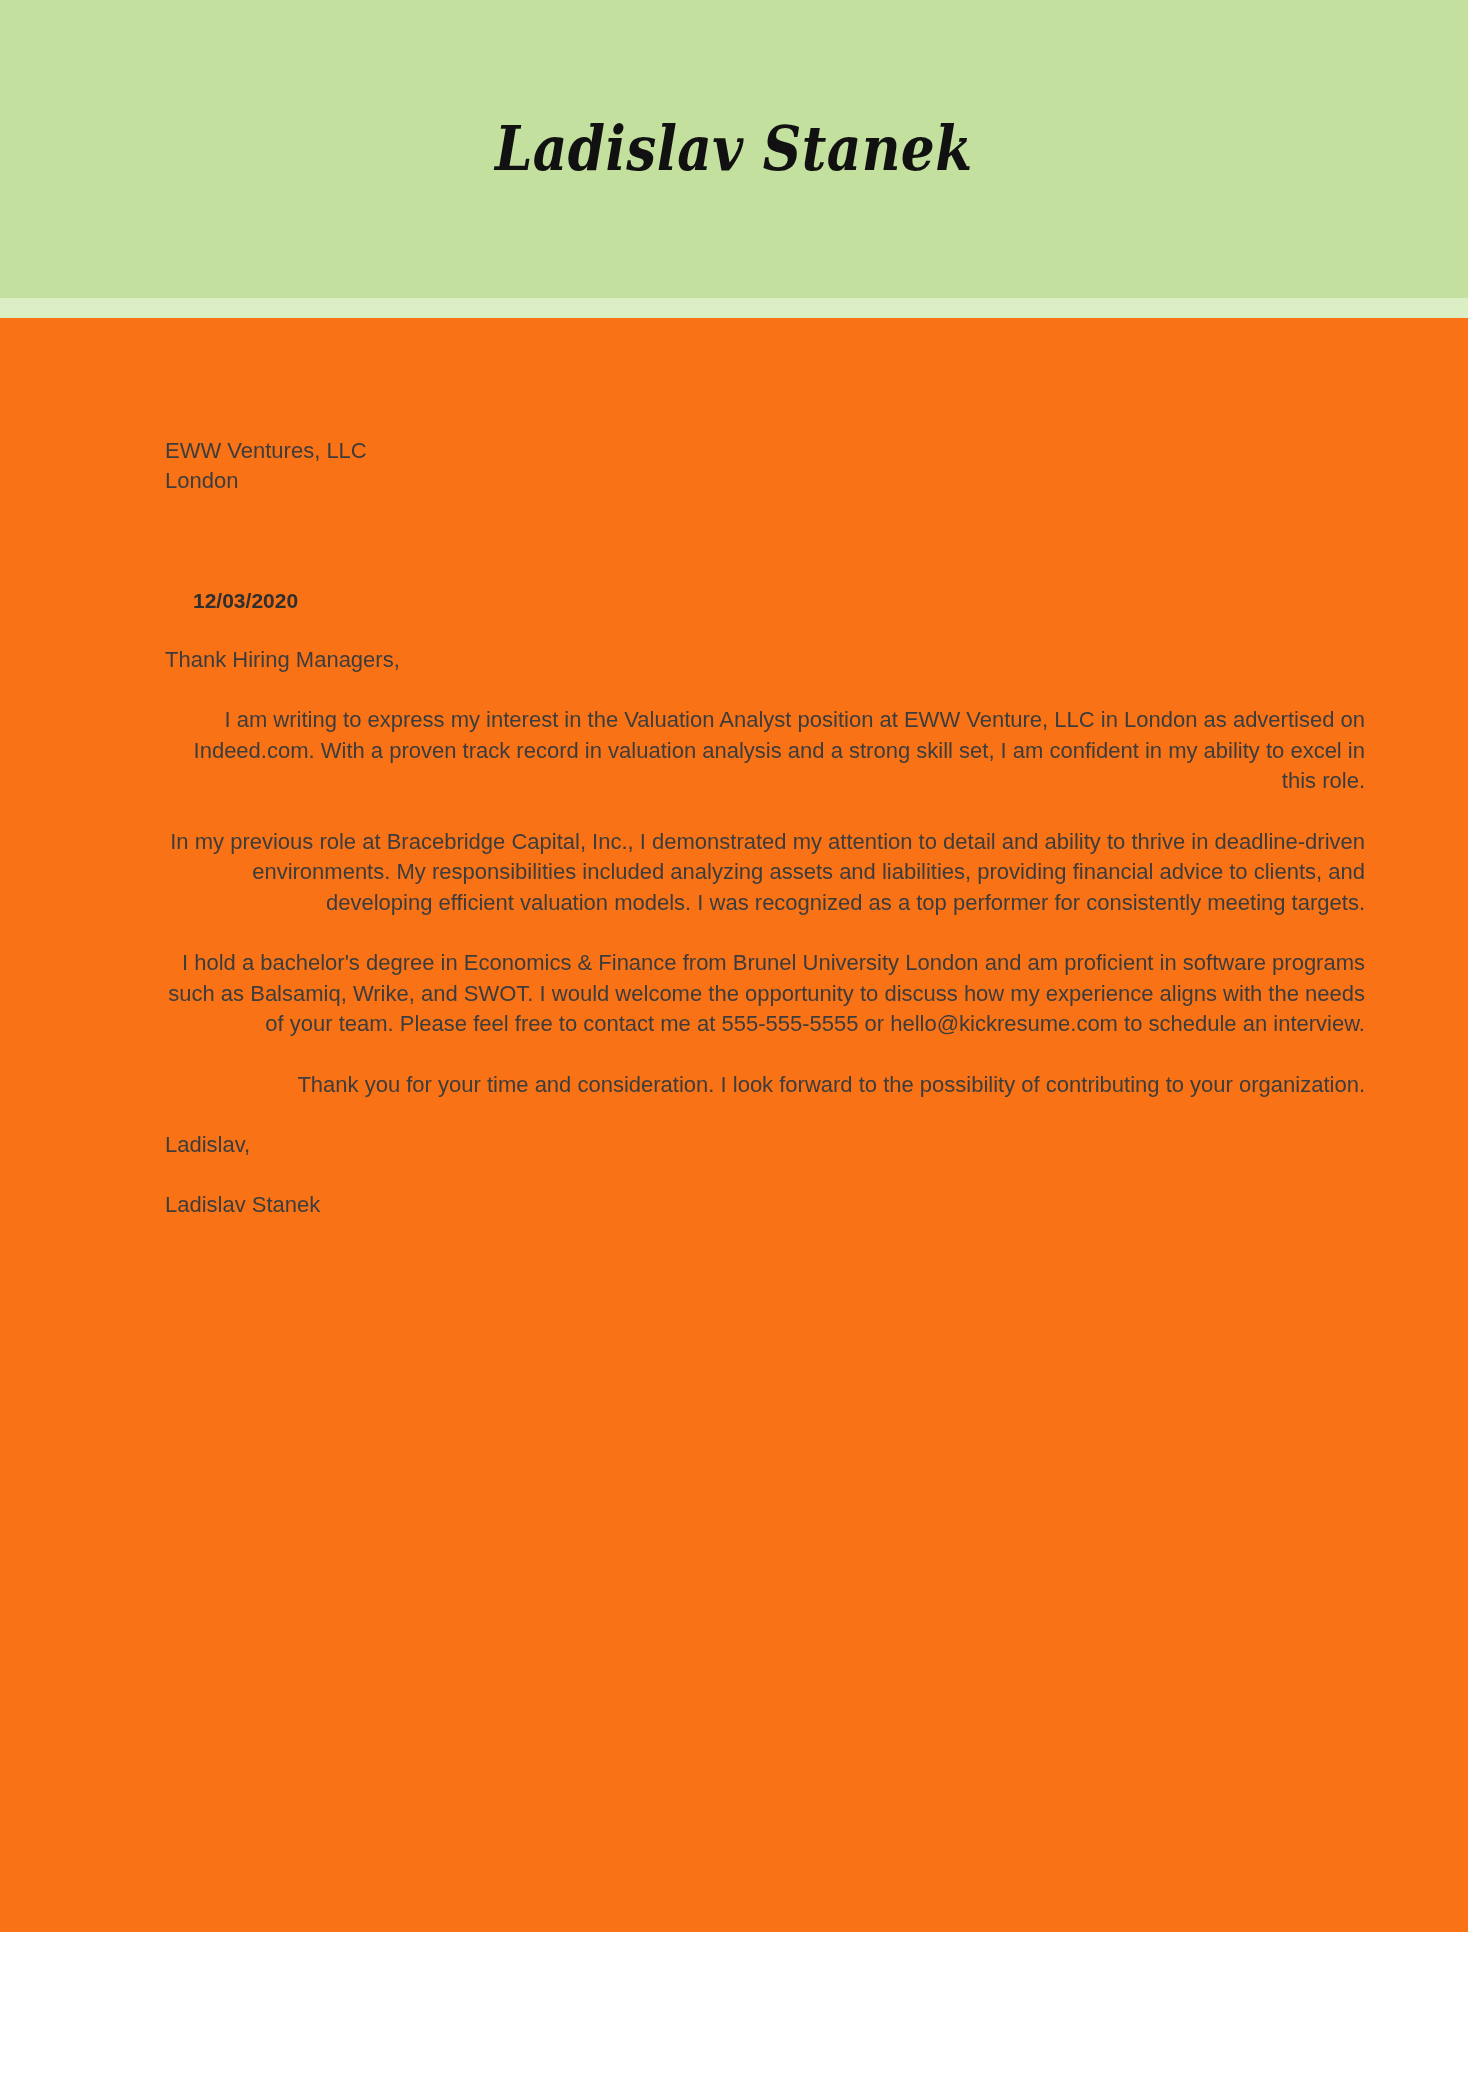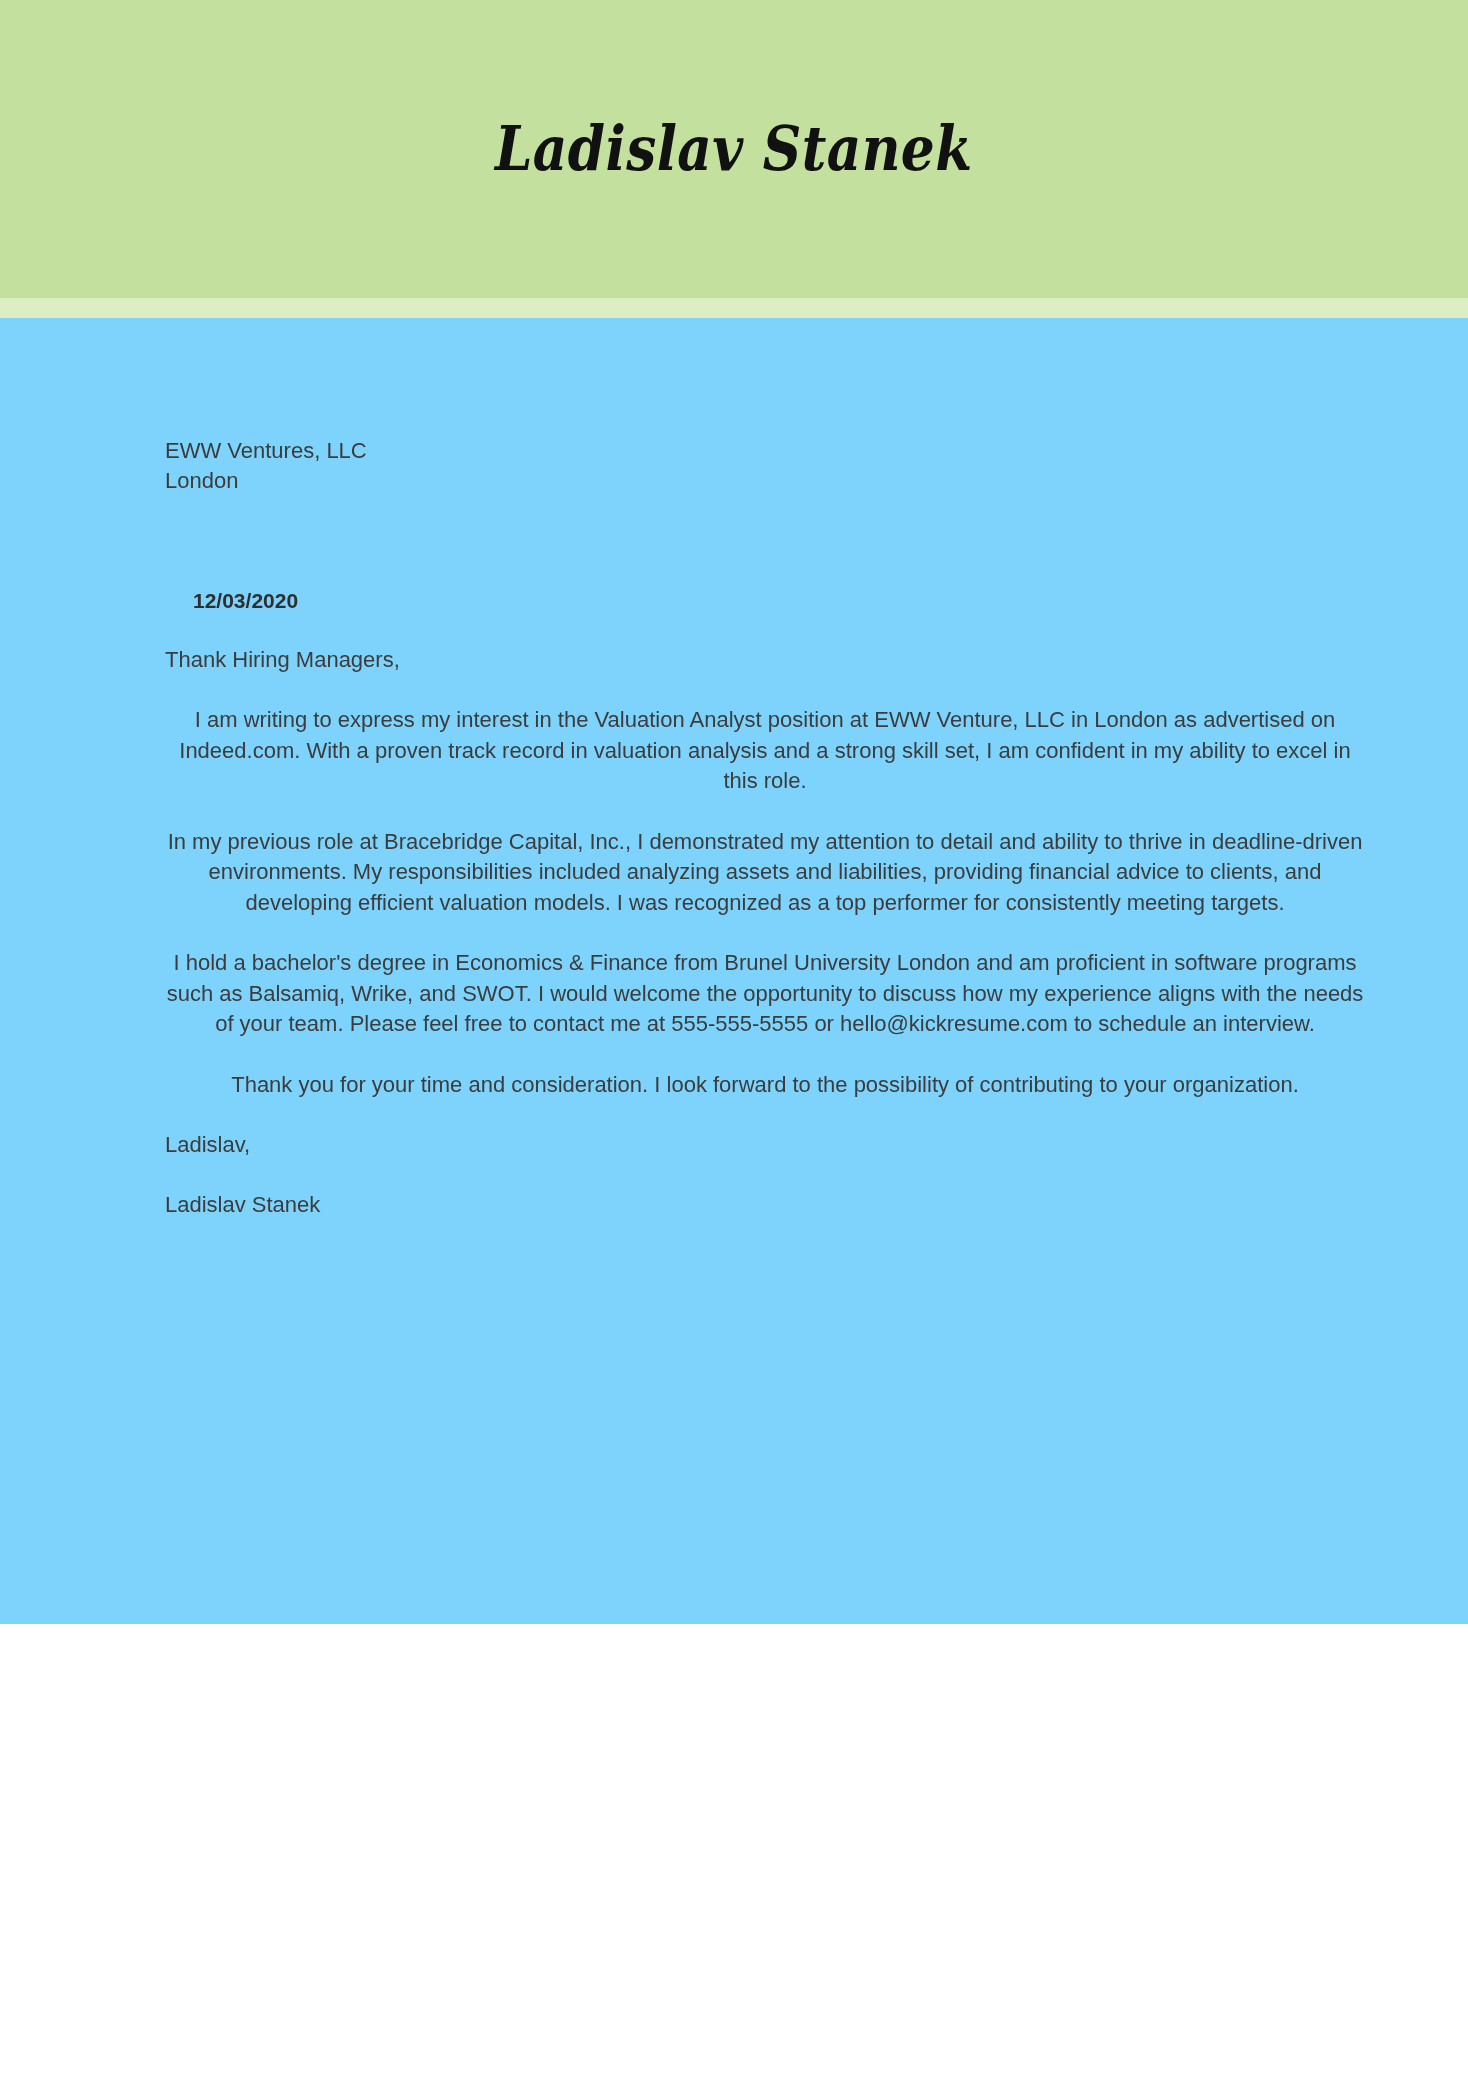--- a/index.html
+++ b/index.html
@@ -11,22 +11,22 @@
     width: 1468px;
     height: 2076px;
     font-family: "Liberation Sans", sans-serif;
     color: #3a3a3a;
     -webkit-font-smoothing: antialiased;
   }
 
   .page {
     position: relative;
     width: 1468px;
-    height: 1624px;
-    background: #7dd3fc;
+    height: 1932px;
+    background: #f97316;
     overflow: hidden;
   }
 
   
   .header-band {
     position: absolute;
     top: 0;
     left: 0;
     width: 1468px;
     height: 298px;
@@ -119,21 +119,21 @@
     font-size: 22px;
     line-height: 30px;
     color: #3c3c3c;
   }
 
   .letter-paragraph {
     margin-top: 30px;
     font-size: 22px;
     line-height: 30.5px;
     color: #3c3c3c;
-    text-align: center;
+    text-align: right;
     width: 1200px;
   }
 
   .closing-line {
     margin-top: 30px;
     font-size: 22px;
     line-height: 30px;
     color: #3c3c3c;
   }
 

